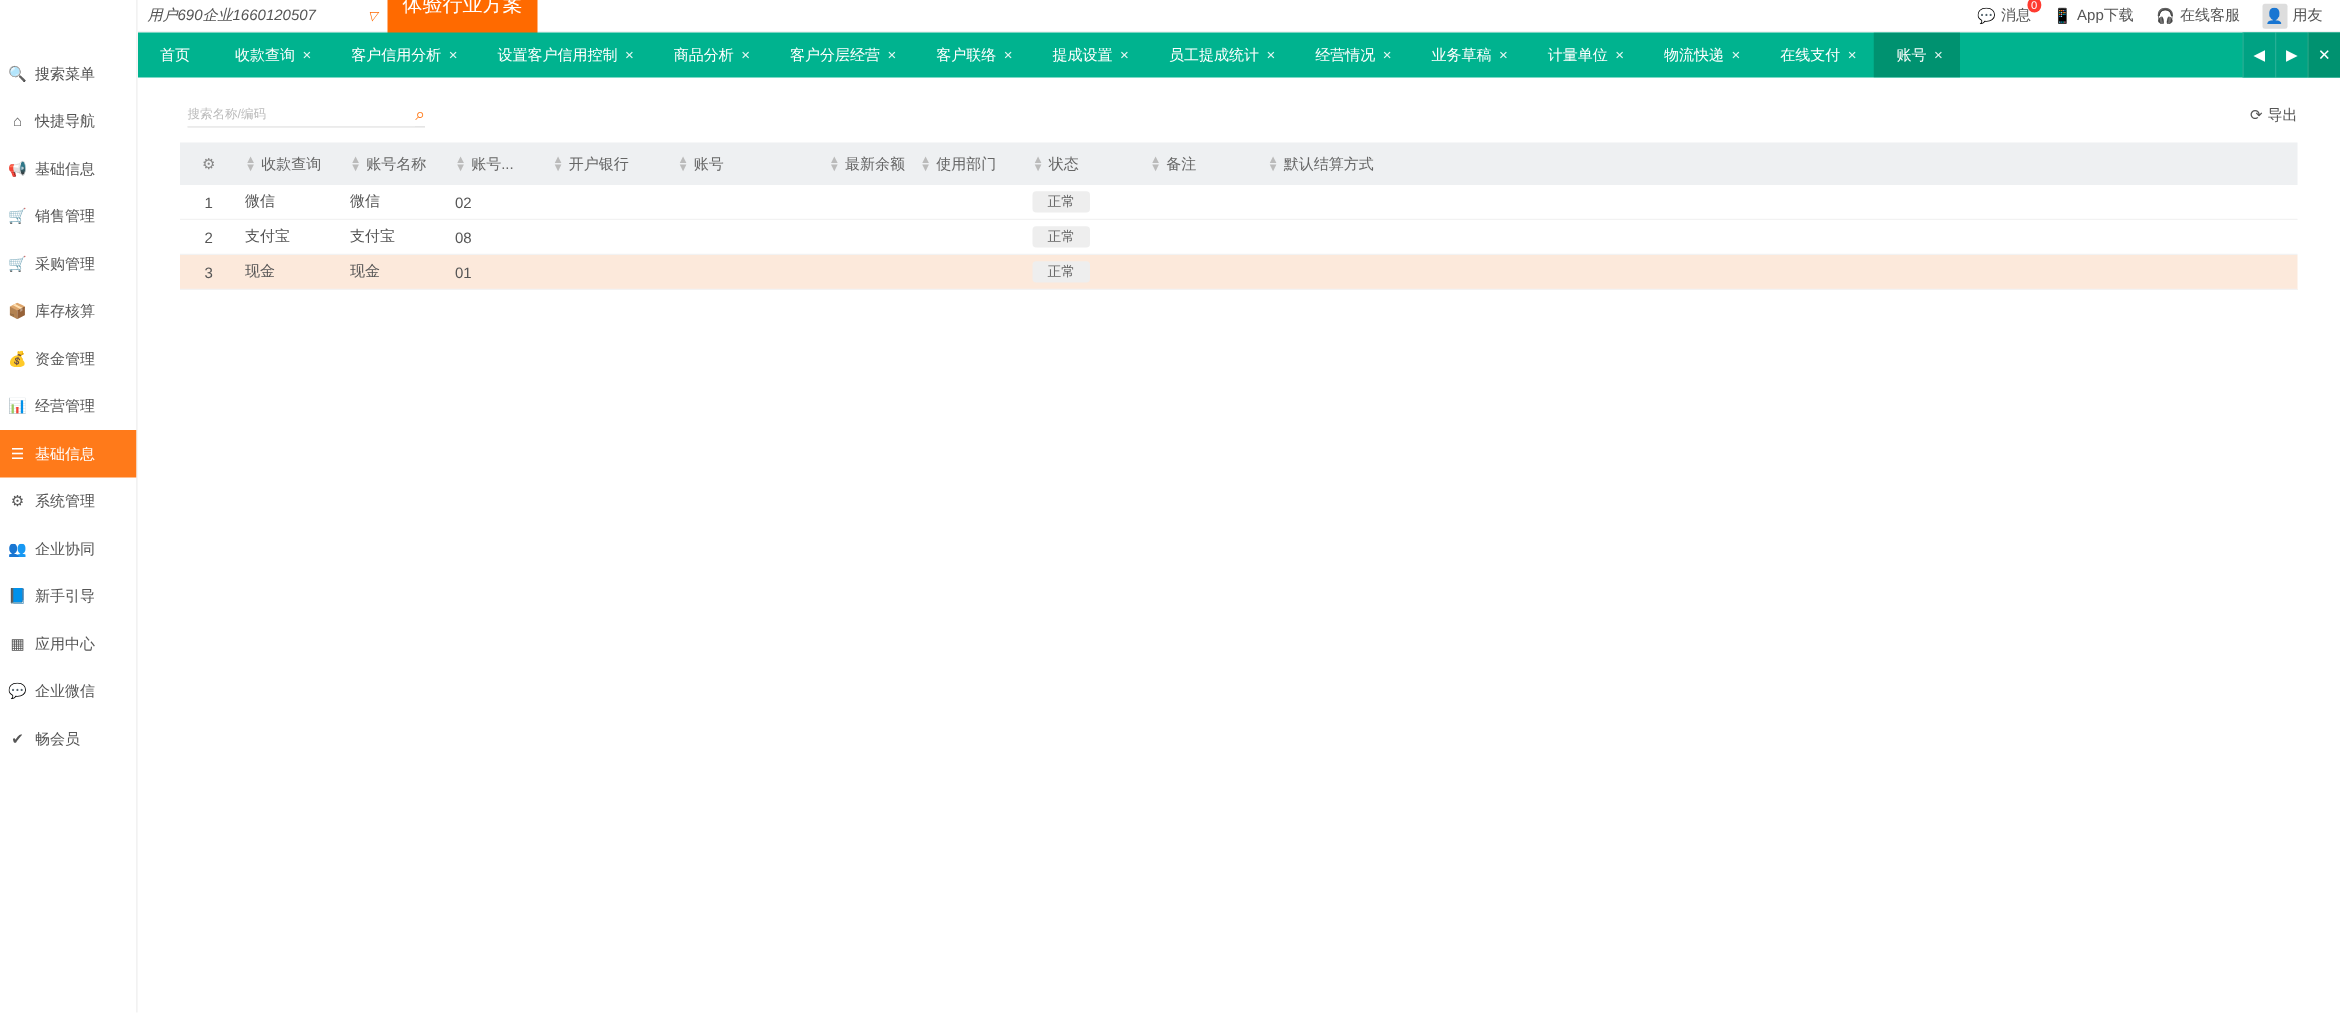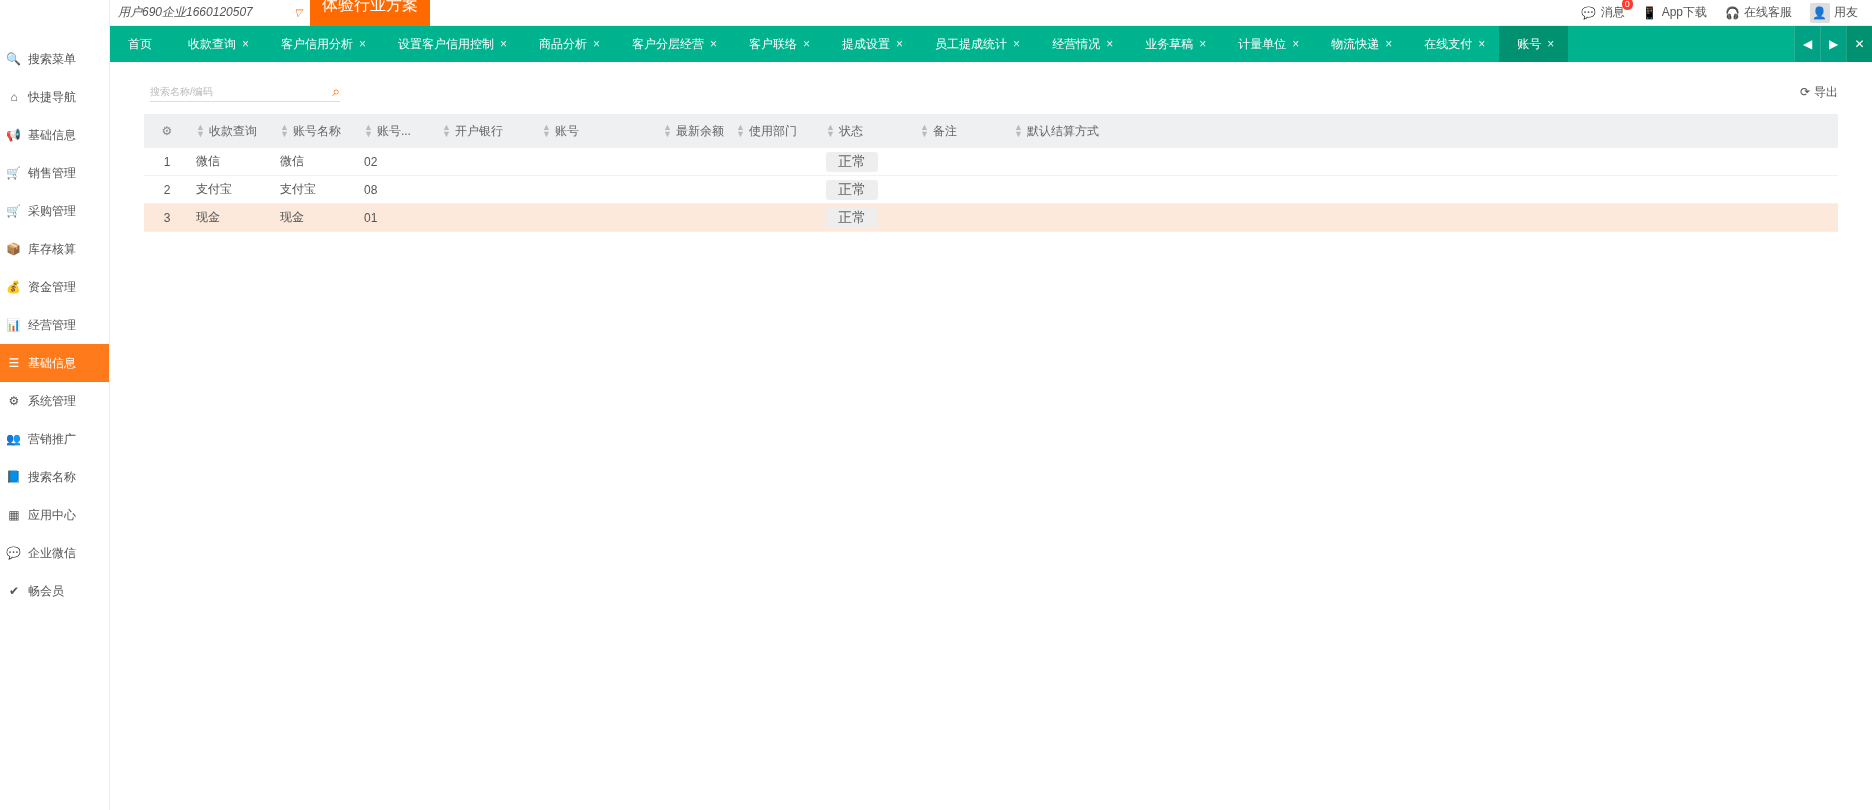--- a/index.html
+++ b/index.html
@@ -58,21 +58,21 @@
 .col-short { width:78px; }
 .col-bank { width:100px; }
 .col-acct { width:94px; }
 .col-balance { width:100px; justify-content:flex-end; }
 .col-dept { width:90px; }
 .col-status { width:94px; }
 .col-remark { width:94px; }
 .col-settle { flex:1; }
 .trow { display:flex; height:28px; align-items:center; border-bottom:1px solid #f2f2f2; color:#555; }
 .trow.highlight { background:#fce9db; }
-.status-pill { background:#eee; color:#666; padding:1px 12px; border-radius:3px; font-size:14px; }
+.status-pill { background:#eee; color:#666; padding:1px 12px; border-radius:3px; font-size:11px; }
 </style>
 </head>
 <body>
 
 <div class="sidebar">
   <div class="brand-cut"></div>
   <div id="sidebar-items">
       <div class="side-item">
         <span class="icon">🔍</span>
         <span>搜索菜单</span>
@@ -108,25 +108,25 @@
       <div class="side-item active">
         <span class="icon">☰</span>
         <span>基础信息</span>
       </div>
       <div class="side-item">
         <span class="icon">⚙</span>
         <span>系统管理</span>
       </div>
       <div class="side-item">
         <span class="icon">👥</span>
-        <span>营销推广</span>
+        <span>企业协同</span>
       </div>
       <div class="side-item">
         <span class="icon">📘</span>
-        <span>搜索名称</span>
+        <span>新手引导</span>
       </div>
       <div class="side-item">
         <span class="icon">▦</span>
         <span>应用中心</span>
       </div>
       <div class="side-item">
         <span class="icon">💬</span>
         <span>企业微信</span>
       </div>
       <div class="side-item">

